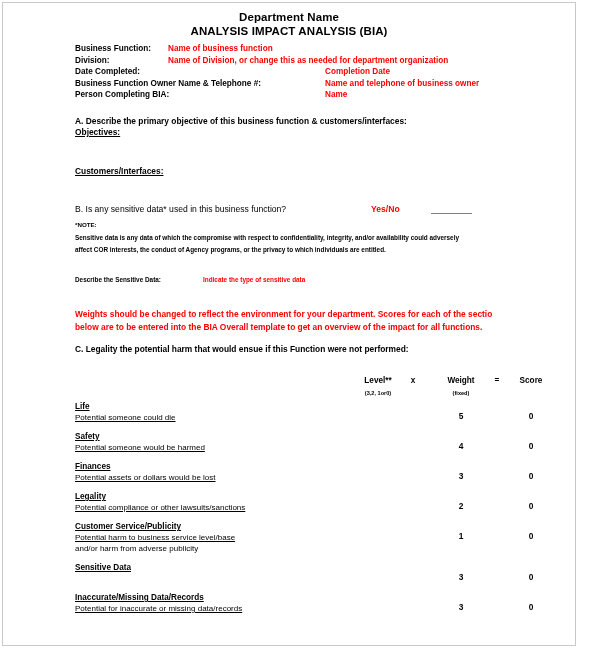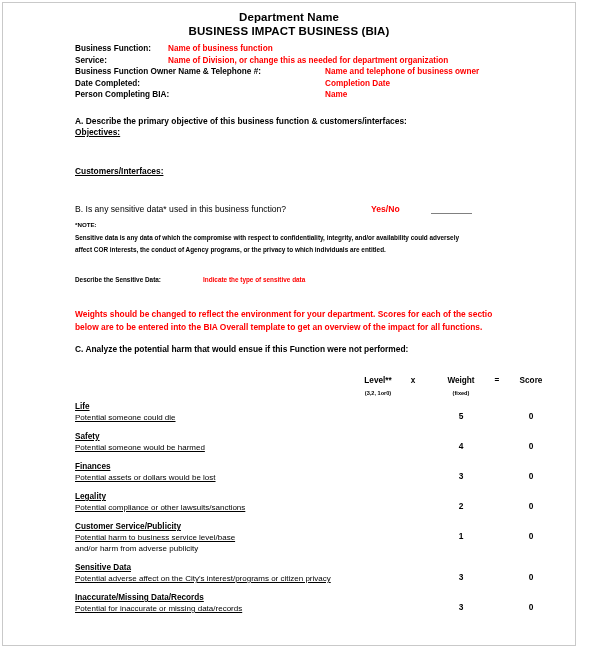--- a/index.html
+++ b/index.html
@@ -269,39 +269,39 @@
   }
 </style>
 </head>
 <body>
 
 <div id="page">
   <div class="clip">
 
     <div class="title-block">
       <div class="title-line">Department Name</div>
-      <div class="title-line">BUSINESS IMPACT BUSINESS (BIA)</div>
+      <div class="title-line">ANALYSIS IMPACT ANALYSIS (BIA)</div>
     </div>
 
     <div class="meta">
       <div class="meta-row">
         <span class="meta-label">Business Function:</span>
         <span class="meta-value v-near">Name of business function</span>
       </div>
       <div class="meta-row">
-        <span class="meta-label">Service:</span>
+        <span class="meta-label">Division:</span>
         <span class="meta-value v-near">Name of Division, or change this as needed for department organization</span>
+      </div>
+      <div class="meta-row">
+        <span class="meta-label">Date Completed:</span>
+        <span class="meta-value v-far">Completion Date</span>
       </div>
       <div class="meta-row">
         <span class="meta-label">Business Function Owner Name &amp; Telephone #:</span>
         <span class="meta-value v-far">Name and telephone of business owner</span>
-      </div>
-      <div class="meta-row">
-        <span class="meta-label">Date Completed:</span>
-        <span class="meta-value v-far">Completion Date</span>
       </div>
       <div class="meta-row">
         <span class="meta-label">Person Completing BIA:</span>
         <span class="meta-value v-far">Name</span>
       </div>
     </div>
 
     <div class="sec-a">A. Describe the primary objective of this business function &amp; customers/interfaces:</div>
     <div class="sub-head" id="objectives-label">Objectives:</div>
     <div class="sub-head" id="customers-label">Customers/Interfaces:</div>
@@ -314,21 +314,21 @@
     <div class="describe-row">
       <span>Describe the Sensitive Data:</span>
       <span class="describe-value">Indicate the type of sensitive data</span>
     </div>
 
     <div class="warning">
       <div>Weights should be changed to reflect the environment for your department.   Scores for each of the sectio</div>
       <div>below are to be entered into the BIA Overall template to get an overview of the impact for all functions.</div>
     </div>
 
-    <div class="sec-c">C. Analyze the potential harm that would ensue if  this Function were not performed:</div>
+    <div class="sec-c">C. Legality the potential harm that would ensue if  this Function were not performed:</div>
 
     <div class="thead">
       <div class="th col-level">Level**</div>
       <div class="th-sub col-level">(3,2, 1or0)</div>
       <div class="th col-x">x</div>
       <div class="th col-weight">Weight</div>
       <div class="th-sub col-weight">(fixed)</div>
       <div class="th col-eq">=</div>
       <div class="th col-score">Score</div>
     </div>
@@ -366,21 +366,20 @@
       <div class="row" style="height:41px">
         <div class="row-cat" style="top:0px">Customer Service/Publicity</div>
         <div class="row-desc" style="top:11px">Potential harm to business service level/base</div>
         <div class="row-desc2" style="top:22px">and/or harm from adverse publicity</div>
         <div class="row-weight" style="top:10px">1</div>
         <div class="row-score" style="top:10px">0</div>
       </div>
 
       <div class="row" style="height:30px">
         <div class="row-cat" style="top:0px">Sensitive Data</div>
-        <div class="row-desc" style="top:11px">Potential adverse affect on the City's interest/programs or citizen privacy</div>
         <div class="row-weight" style="top:10px">3</div>
         <div class="row-score" style="top:10px">0</div>
       </div>
 
       <div class="row" style="height:30px">
         <div class="row-cat" style="top:0px">Inaccurate/Missing Data/Records</div>
         <div class="row-desc" style="top:11px">Potential for inaccurate or missing data/records</div>
         <div class="row-weight" style="top:10px">3</div>
         <div class="row-score" style="top:10px">0</div>
       </div>

